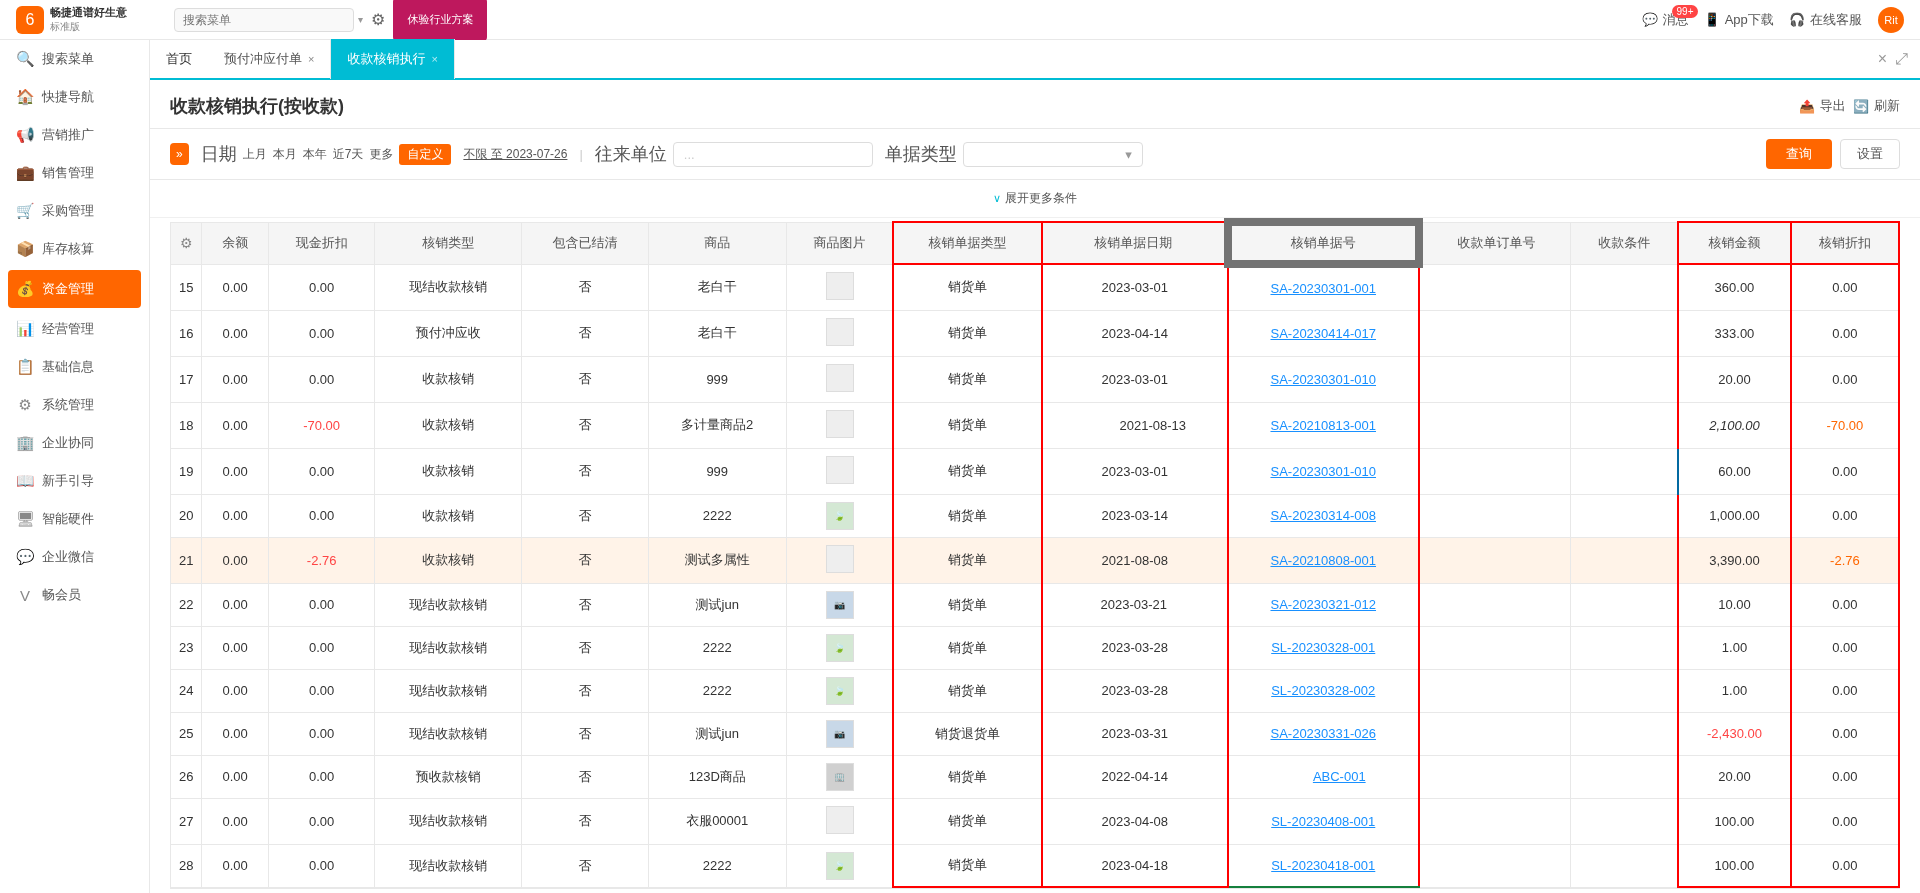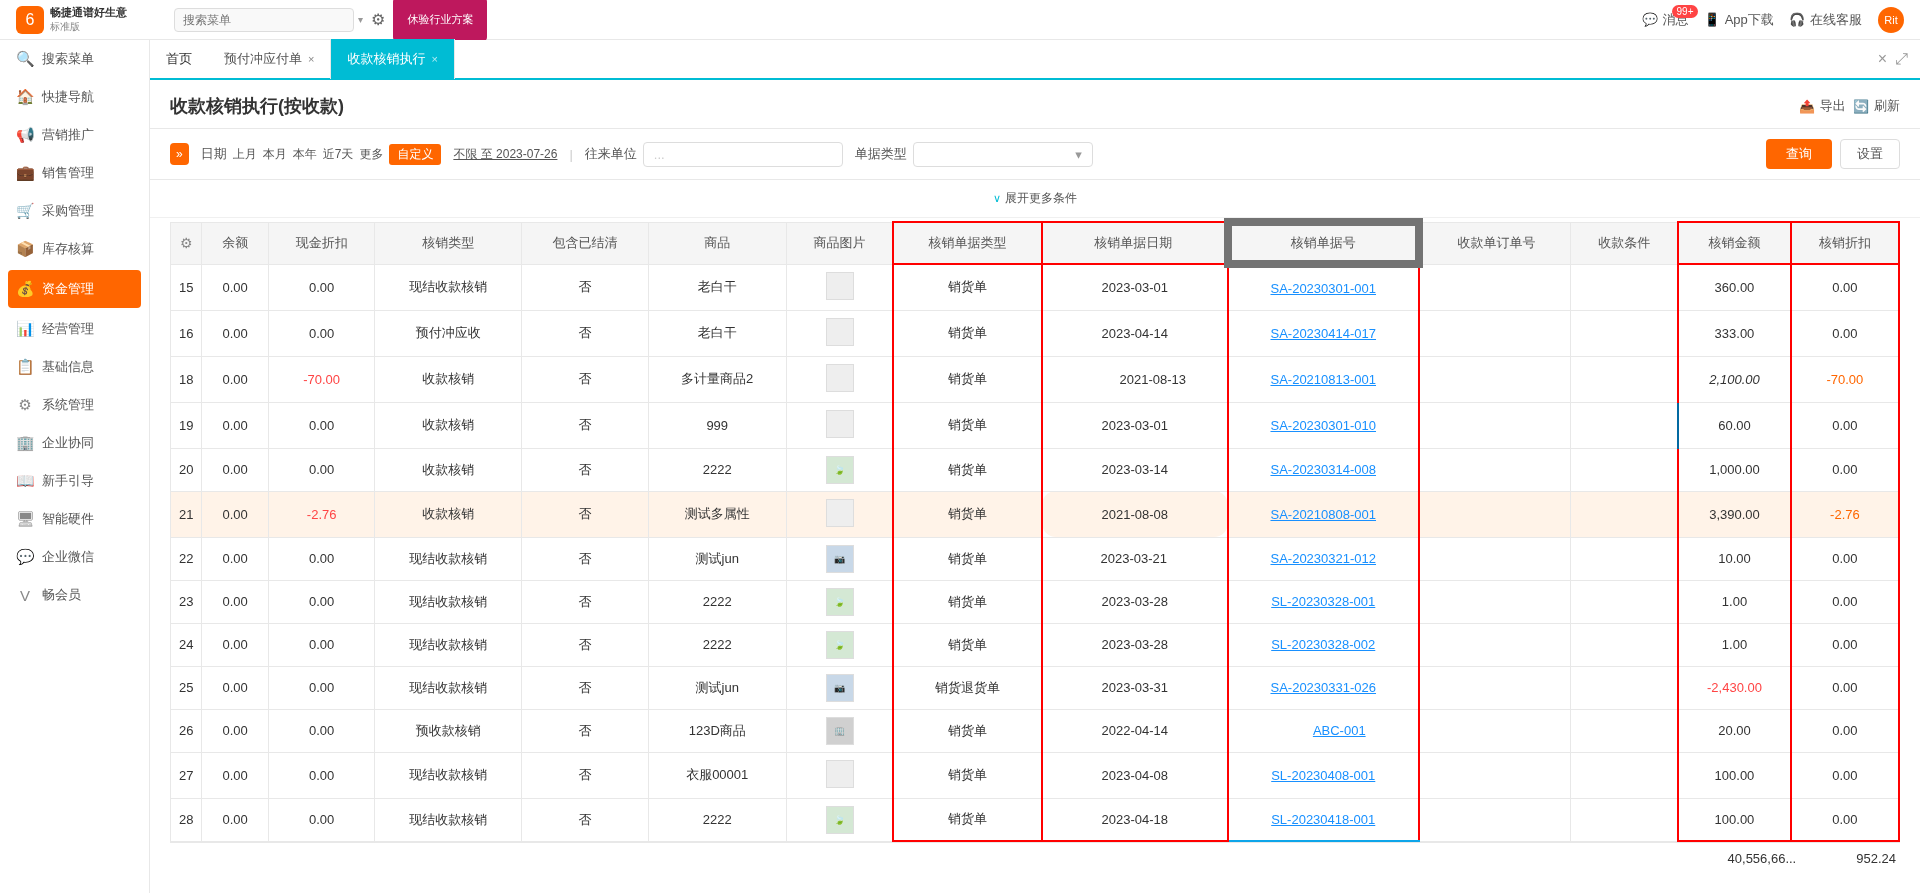--- a/index.html
+++ b/index.html
@@ -43,21 +43,21 @@
     
     .page-header { background: #fff; padding: 14px 20px 10px; border-bottom: 1px solid #e8e8e8; display: flex; align-items: center; justify-content: space-between; }
     .page-title { font-size: 18px; font-weight: bold; color: #333; }
     .page-actions { display: flex; align-items: center; gap: 8px; }
     .action-btn { display: flex; align-items: center; gap: 4px; font-size: 13px; color: #555; cursor: pointer; border: none; background: none; }
 
     
     .filter-bar { background: #fff; padding: 10px 20px; border-bottom: 1px solid #e8e8e8; }
     .filter-row { display: flex; align-items: center; gap: 12px; flex-wrap: wrap; }
     .filter-item { display: flex; align-items: center; gap: 6px; }
-    .filter-label { color: #555; font-size: 13px; }
+    .filter-label { color: #555; font-size: 18px; }
     .date-links { display: flex; align-items: center; gap: 6px; font-size: 12px; }
     .date-link { color: #555; cursor: pointer; }
     .date-link.custom { color: #fff; background: #ff6600; padding: 2px 8px; border-radius: 3px; }
     .filter-separator { color: #ccc; }
     .counterpart-field { border: 1px solid #ddd; border-radius: 4px; padding: 4px 10px; font-size: 13px; width: 200px; color: #999; display: flex; align-items: center; justify-content: space-between; }
     .voucher-type-select { border: 1px solid #ddd; border-radius: 4px; padding: 4px 10px; font-size: 13px; width: 180px; color: #999; display: flex; align-items: center; justify-content: space-between; }
     .query-btn { background: #ff6600; color: #fff; border: none; border-radius: 4px; padding: 6px 20px; font-size: 13px; cursor: pointer; }
     .setting-btn { border: 1px solid #ddd; border-radius: 4px; padding: 5px 16px; font-size: 13px; cursor: pointer; color: #555; background: #fff; }
     .expand-more { display: flex; align-items: center; justify-content: center; gap: 4px; color: #555; font-size: 12px; cursor: pointer; padding: 4px 0; }
     .expand-arrow { color: #00bcd4; font-size: 11px; }
@@ -316,20 +316,36 @@
     <td><div class="img-placeholder"> </div></td>
     <td style="border-left:2px solid red;border-right:2px solid red;">销货单</td>
     <td style="border-left:2px solid red;border-right:2px solid red;">2023-04-14</td>
     <td style="border-left:2px solid red;border-right:2px solid red;"><span class="link-text">SA-20230414-017</span></td>
     <td></td>
     <td></td>
     <td style="border-left:2px solid red;border-right:2px solid red;" class="">333.00</td>
     <td style="border-left:2px solid red;border-right:2px solid red;" class="">0.00</td>
   </tr>
           <tr>
+    <td>17</td>
+    <td>0.00</td>
+    <td class="">0.00</td>
+    <td>收款核销</td>
+    <td>否</td>
+    <td>999</td>
+    <td><div class="img-placeholder"> </div></td>
+    <td style="border-left:2px solid red;border-right:2px solid red;">销货单</td>
+    <td style="border-left:2px solid red;border-right:2px solid red;">2023-03-01</td>
+    <td style="border-left:2px solid red;border-right:2px solid red;"><span class="link-text">SA-20230301-010</span></td>
+    <td></td>
+    <td></td>
+    <td style="border-left:2px solid red;border-right:2px solid red;" class="">20.00</td>
+    <td style="border-left:2px solid red;border-right:2px solid red;" class="">0.00</td>
+  </tr>
+          <tr>
     <td>18</td>
     <td>0.00</td>
     <td class="negative-red">-70.00</td>
     <td>收款核销</td>
     <td>否</td>
     <td>多计量商品2</td>
     <td><div class="img-placeholder"> </div></td>
     <td style="border-left:2px solid red;border-right:2px solid red;">销货单</td>
     <td style="border-left:2px solid red;border-right:2px solid red;padding-left:44px;">2021-08-13</td>
     <td style="border-left:2px solid red;border-right:2px solid red;"><span class="link-text">SA-20210813-001</span></td>
@@ -372,21 +388,21 @@
   </tr>
           <tr class="highlighted">
     <td>21</td>
     <td>0.00</td>
     <td class="negative-red">-2.76</td>
     <td>收款核销</td>
     <td>否</td>
     <td>测试多属性</td>
     <td><div class="img-placeholder"> </div></td>
     <td style="border-left:2px solid red;border-right:2px solid red;">销货单</td>
-    <td style="border-left:2px solid #7f1d1d;border-right:2px solid red;border-radius:14px;">2021-08-08</td>
+    <td style="border-left:2px solid #7f1d1d;border-right:2px solid red;">2021-08-08</td>
     <td style="border-left:2px solid red;border-right:2px solid red;"><span class="link-text">SA-20210808-001</span></td>
     <td></td>
     <td></td>
     <td style="border-left:2px solid red;border-right:2px solid red;" class="">3,390.00</td>
     <td style="border-left:2px solid red;border-right:2px solid red;" class="negative-orange">-2.76</td>
   </tr>
           <tr>
     <td>22</td>
     <td>0.00</td>
     <td class="">0.00</td>
@@ -485,21 +501,21 @@
           <tr>
     <td>28</td>
     <td>0.00</td>
     <td class="">0.00</td>
     <td>现结收款核销</td>
     <td>否</td>
     <td>2222</td>
     <td><div class="img-placeholder has-img">🍃</div></td>
     <td style="border-left: 2px solid red; border-right: 2px solid red; border-bottom: 2px solid red;">销货单</td>
     <td style="border-left: 2px solid red; border-right: 2px solid red; border-bottom: 2px solid red;">2023-04-18</td>
-    <td style="border-left: 2px solid red; border-right: 2px solid red; border-bottom: 2px solid #0ea5e9;"><span class="link-text">SL-20230418-001</span></td>
+    <td style="border-left: 2px solid red; border-right: 2px solid red; border-bottom: 2px solid #15803d;"><span class="link-text">SL-20230418-001</span></td>
     <td></td>
     <td></td>
     <td style="border-left: 2px solid red; border-right: 2px solid red; border-bottom: 2px solid red;" class="">100.00</td>
     <td style="border-left: 2px solid red; border-right: 2px solid red; border-bottom: 2px solid red;" class="">0.00</td>
   </tr>
         </tbody>
     </table>
 
     <div style="display:flex;justify-content:flex-end;padding:8px 4px;border-top:1px solid #e8e8e8;font-size:13px;color:#333;gap:60px;">
       <div>

